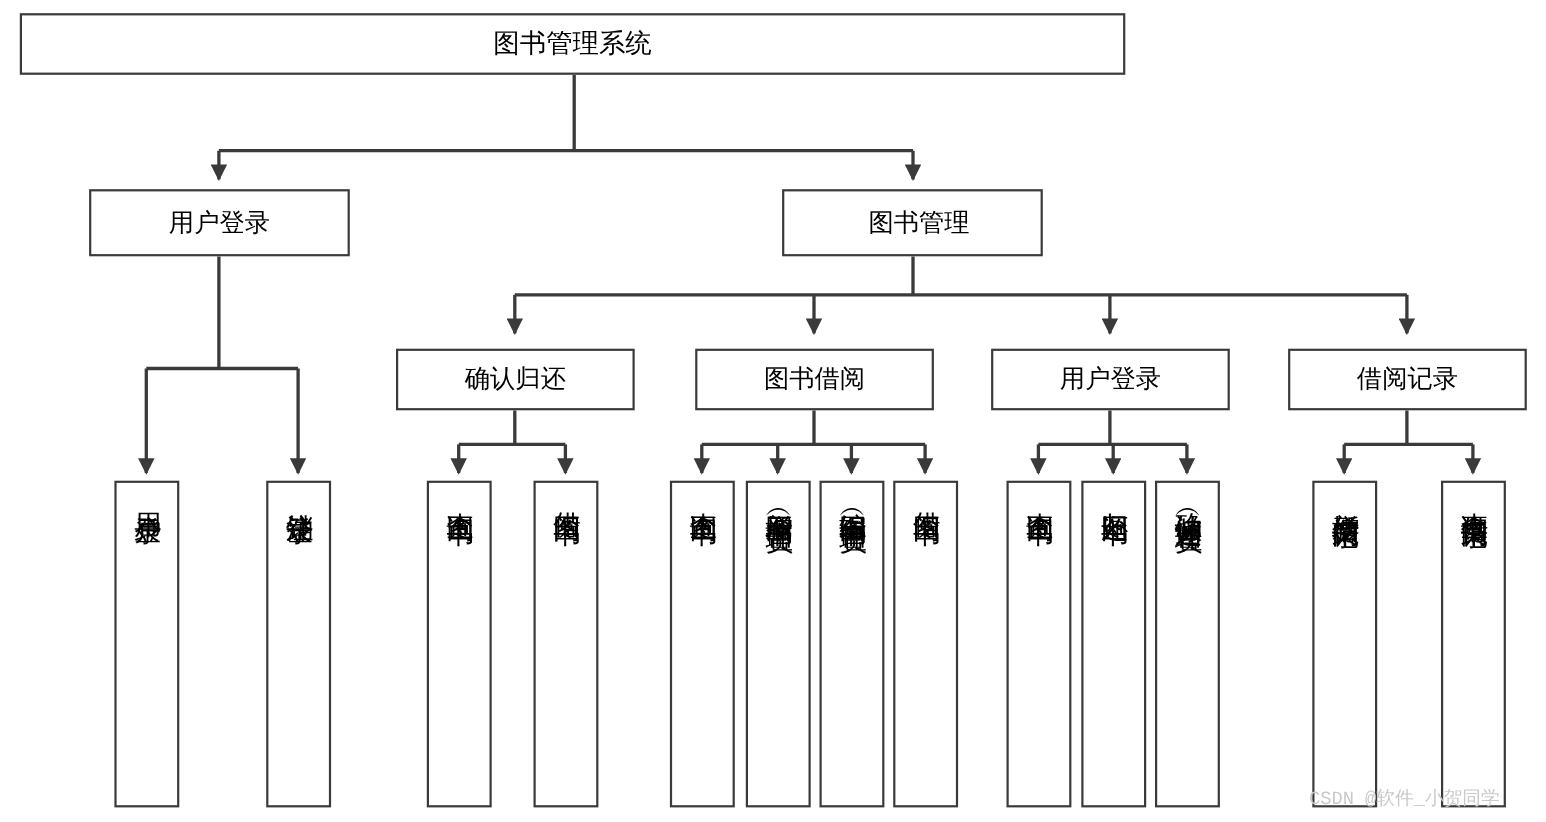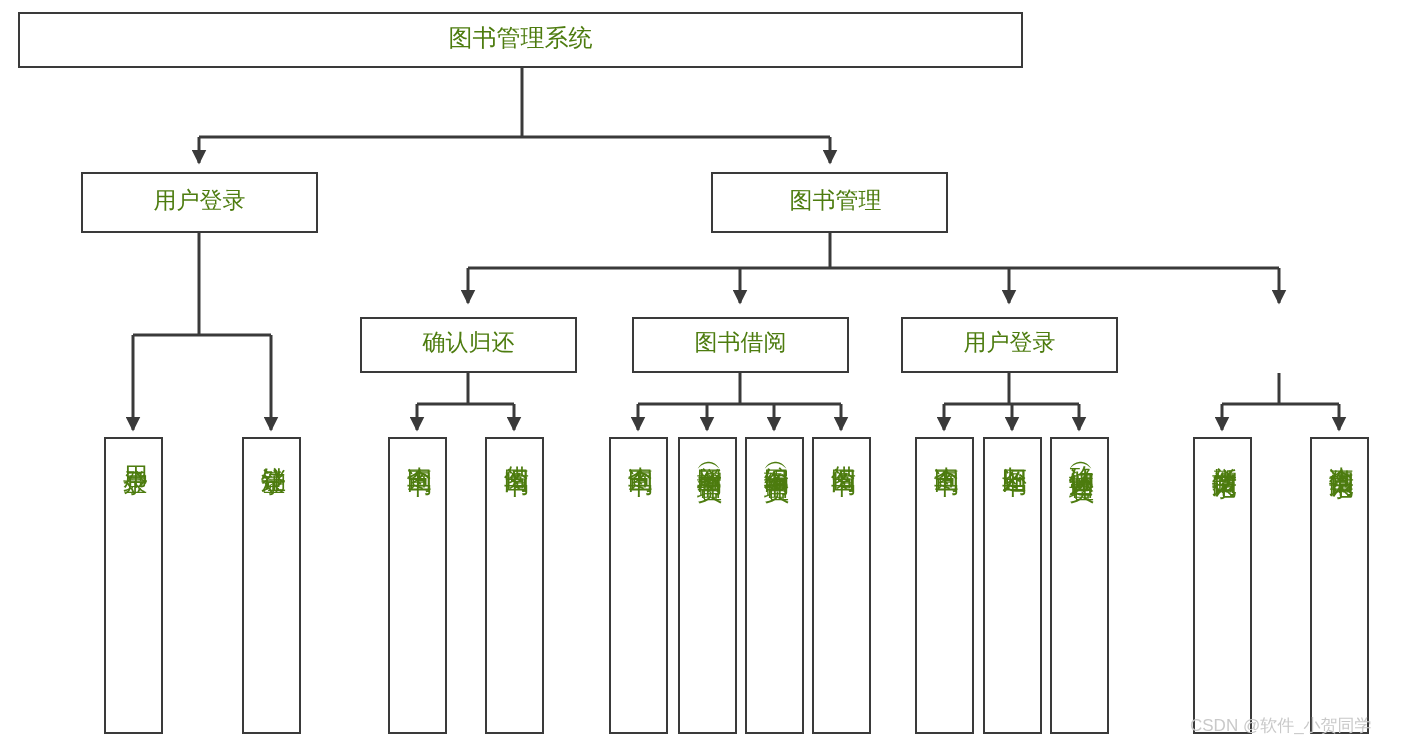--- a/index.html
+++ b/index.html
@@ -27,22 +27,22 @@
   .node-box {
     position: absolute;
     box-sizing: border-box;
     background: #ffffff;
     border: 2px solid #3a3a3a;
     display: flex;
     align-items: center;
     justify-content: center;
   }
   .node-label {
-    color: #4d7c0f;
-    font-family: Liberation Mono, monospace;
+    color: #000000;
+    font-family: Liberation Serif, serif;
     line-height: 1.18;
     text-align: right;
     white-space: nowrap;
   }
   .node-box.horizontal .node-label {
     font-size: 23px;
   }
   .node-box.root .node-label {
     font-size: 24px;
   }
@@ -56,21 +56,21 @@
     font-size: 25px;
     letter-spacing: 2px;
     line-height: 1;
   }
   #watermark {
     position: absolute;
     left: 1190px;
     top: 714px;
     font-size: 17px;
     color: #c9c9c9;
-    font-family: Liberation Sans, sans-serif;
+    font-family: Liberation Mono, monospace;
     white-space: nowrap;
     pointer-events: none;
   }
 </style>
 </head>
 <body>
 
 <div id="stage">
 
   <svg id="diagram-svg" viewBox="0 0 1405 747" xmlns="http://www.w3.org/2000/svg">
@@ -136,20 +136,23 @@
 
   <div class="node-box horizontal" style="left:360px; top:317px; width:217px; height:56px;">
     <span class="node-label">确认归还</span>
   </div>
   <div class="node-box horizontal" style="left:632px; top:317px; width:217px; height:56px;">
     <span class="node-label">图书借阅</span>
   </div>
   <div class="node-box horizontal" style="left:901px; top:317px; width:217px; height:56px;">
     <span class="node-label">用户登录</span>
   </div>
+  <div class="node-box horizontal" style="left:1171px; top:317px; width:217px; height:56px;">
+    <span class="node-label">借阅记录</span>
+  </div>
 
   <div class="node-box vertical" style="left:104px; top:437px; width:59px; height:297px;">
     <span class="node-label">用户登录</span>
   </div>
   <div class="node-box vertical" style="left:242px; top:437px; width:59px; height:297px;">
     <span class="node-label">注销登录</span>
   </div>
 
   <div class="node-box vertical" style="left:388px; top:437px; width:59px; height:297px;">
     <span class="node-label">查询图书</span>

